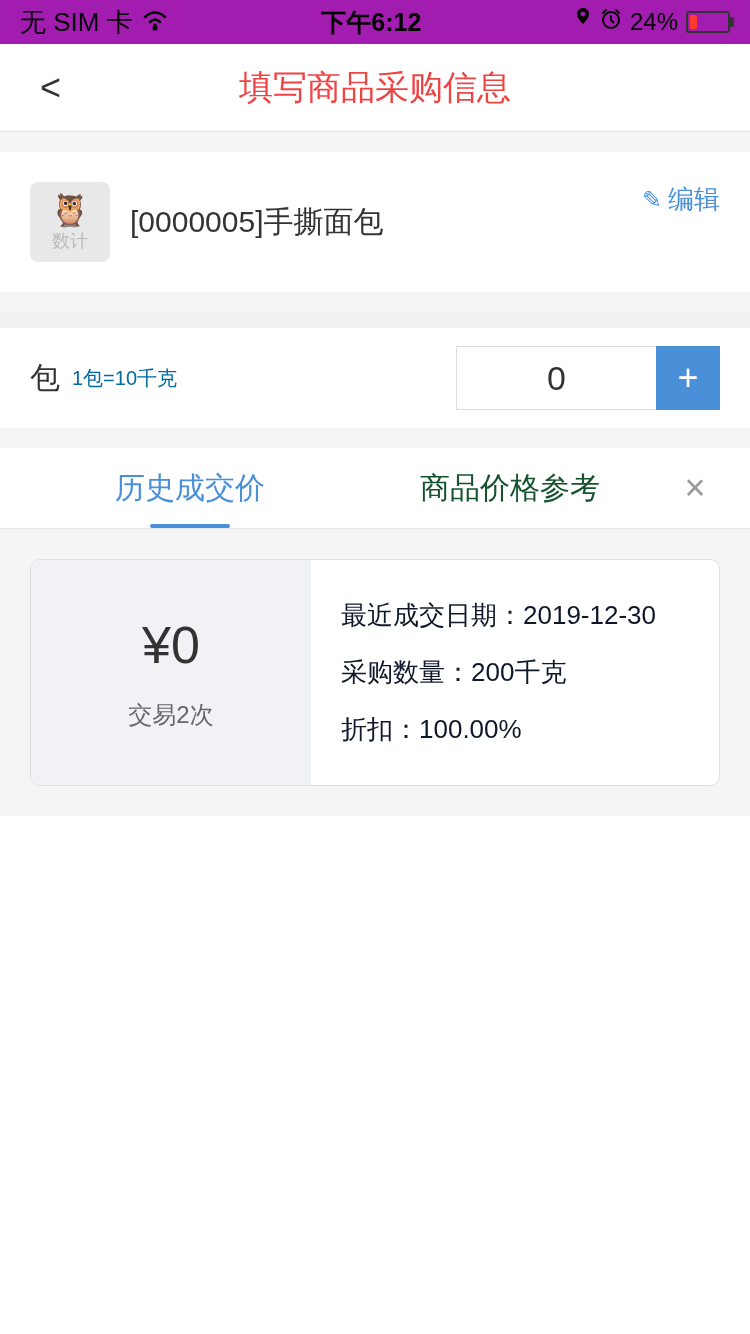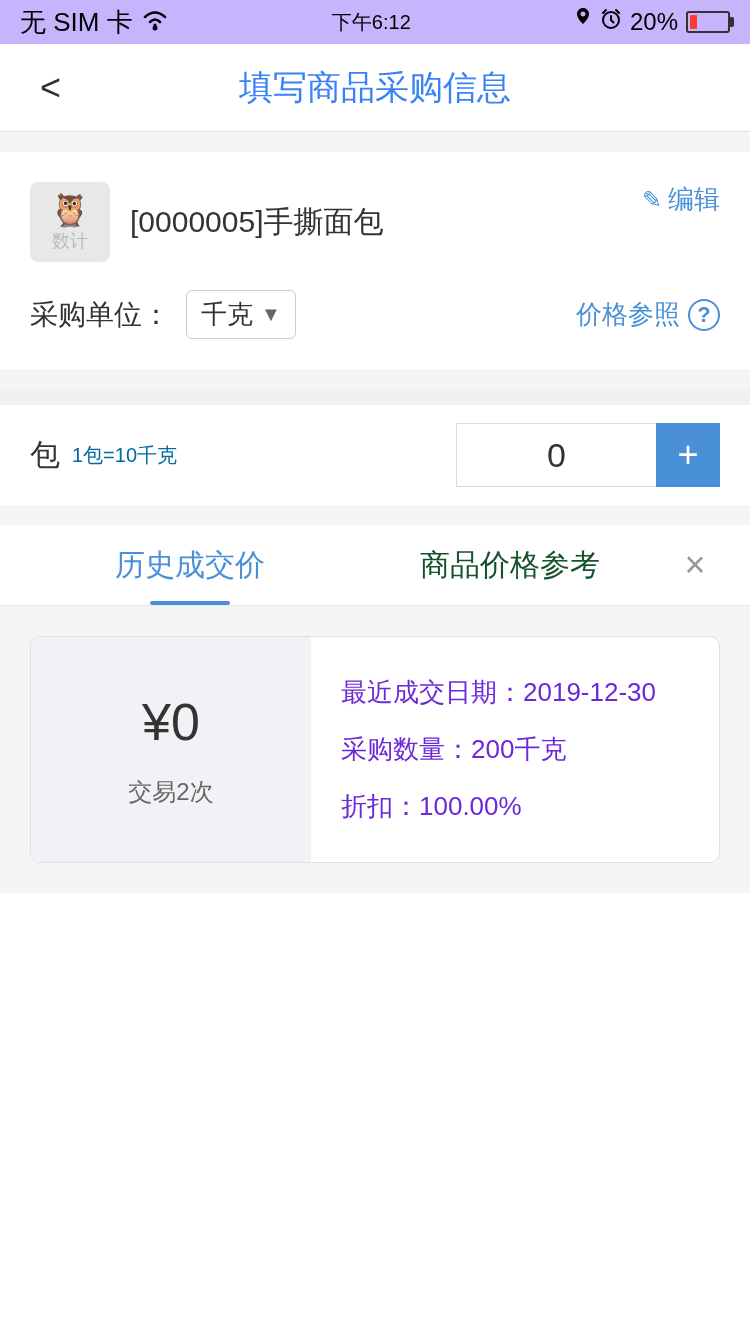--- a/index.html
+++ b/index.html
@@ -9,38 +9,38 @@
       min-height: 1334px;
       font-family: -apple-system, "PingFang SC", "Helvetica Neue", Arial, sans-serif;
       background: #f5f5f5;
       font-size: 28px;
     }
 
     
     .status-bar {
       width: 750px;
       height: 44px;
-      background: #c4b5fd;
+      background: #a21caf;
       display: flex;
       align-items: center;
       justify-content: space-between;
       padding: 0 20px;
       font-size: 26px;
       font-weight: 500;
       color: #000;
     }
     .status-left {
       display: flex;
       align-items: center;
       gap: 8px;
       font-size: 26px;
     }
     .status-center {
-      font-size: 20px;
-      font-weight: 400;
+      font-size: 25px;
+      font-weight: 700;
     }
     .status-right {
       display: flex;
       align-items: center;
       gap: 8px;
       font-size: 24px;
     }
     .battery-icon {
       display: inline-flex;
       align-items: center;
@@ -89,21 +89,21 @@
       color: #333;
       cursor: pointer;
       padding: 10px;
     }
     .nav-title {
       position: absolute;
       left: 50%;
       transform: translateX(-50%);
       font-size: 34px;
       font-weight: 500;
-      color: #3b82f6;
+      color: #ef4444;
     }
 
     
     .product-section {
       background: #fff;
       padding: 30px;
       margin-top: 20px;
     }
     .product-header {
       display: flex;
@@ -353,21 +353,21 @@
     }
     .history-card-right {
       flex: 1;
       padding: 36px 30px;
       display: flex;
       flex-direction: column;
       gap: 18px;
     }
     .history-detail-row {
       font-size: 26px;
-      color: #6d28d9;
+      color: #0f172a;
       line-height: 1.5;
     }
 
     
     .main-content {
       background: #fff;
       min-height: 600px;
     }
   </style>
 </head>
@@ -392,21 +392,21 @@
         <path d="M9 0C5.7 0 3 2.7 3 6c0 4.5 6 10 6 10s6-5.5 6-10c0-3.3-2.7-6-6-6zm0 8.5c-1.4 0-2.5-1.1-2.5-2.5S7.6 3.5 9 3.5s2.5 1.1 2.5 2.5S10.4 8.5 9 8.5z"></path>
       </svg>
     </span>
     <span>
       <svg width="22" height="22" viewBox="0 0 22 22" fill="none">
         <circle cx="11" cy="12" r="8" stroke="#000" stroke-width="2"></circle>
         <path d="M11 8v4l2.5 2.5" stroke="#000" stroke-width="2" stroke-linecap="round"></path>
         <path d="M3 5L6 2M19 5L16 2" stroke="#000" stroke-width="2" stroke-linecap="round"></path>
       </svg>
     </span>
-    <span style="font-size:24px;">20%</span>
+    <span style="font-size:24px;">24%</span>
     <span class="battery-icon">
       <span class="battery-body">
         <span class="battery-fill"></span>
       </span>
     </span>
   </div>
 </div>
 
 <div class="nav-bar">
   <span class="back-btn">&lt;</span>
@@ -423,35 +423,20 @@
         </div>
       </div>
       <span class="product-name">[0000005]手撕面包</span>
     </div>
     <div class="edit-btn">
       <span class="edit-icon">✎</span>
       <span>编辑</span>
     </div>
   </div>
 
-  <div class="purchase-unit-row">
-    <div class="purchase-unit-left">
-      <span>采购单位：</span>
-      <div class="unit-dropdown">
-        <span>千克</span>
-        <span class="dropdown-arrow">▼</span>
-      </div>
-    </div>
-    <div class="price-ref-btn">
-      <span>价格参照</span>
-      <div class="help-circle">
-        <span>?</span>
-      </div>
-    </div>
-  </div>
 </div>
 
 <div class="divider-gray"></div>
 
 <div class="quantity-section">
   <div class="quantity-label">
     <span class="unit-name">包</span>
     <span class="unit-conversion">1包=10千克</span>
   </div>
   <div class="quantity-control">

